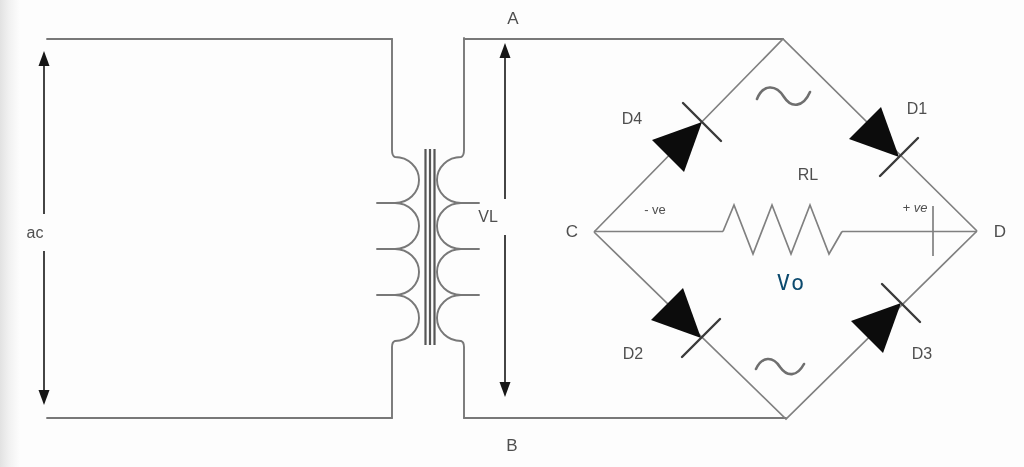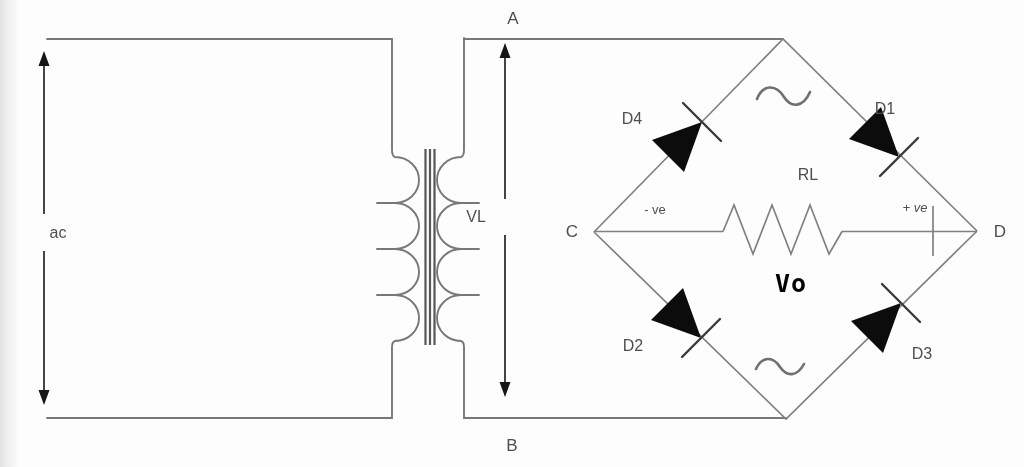--- a/index.html
+++ b/index.html
@@ -29,23 +29,23 @@
     transform:translate(-50%,-50%);
     color:#4f4f4f;
     font-size:16px;
     white-space:nowrap;
     line-height:1;
   }
   .lbl-terminal{font-size:17px;}
   .lbl-small{font-size:13px;}
   .lbl-vo{
     font-family:"DejaVu Sans Mono", monospace;
-    font-weight:bold;
-    font-size:25px;
-    color:#000000;
+    font-weight:normal;
+    font-size:22px;
+    color:#0c4a6e;
     letter-spacing:1px;
   }
 </style>
 </head>
 <body>
 
 <div class="canvas">
   <div class="edge-shade"></div>
 
   <svg width="1024" height="467" viewBox="0 0 1024 467">
@@ -120,25 +120,25 @@
 
     <path class="wave" d="M757,99 C763,84 776,84 784,97 C791,108 803,108 810,92"></path>
     <path class="wave" d="M756,369 C762,356 773,356 780,367 C787,377 797,377 804,364"></path>
   </svg>
 
   <span class="lbl lbl-terminal" style="left:513px;top:18px;">A</span>
   <span class="lbl lbl-terminal" style="left:512px;top:445px;">B</span>
   <span class="lbl lbl-terminal" style="left:572px;top:231px;">C</span>
   <span class="lbl lbl-terminal" style="left:1000px;top:231px;">D</span>
 
-  <span class="lbl" style="left:58px;top:233px;">ac</span>
-  <span class="lbl" style="left:476px;top:217px;">VL</span>
+  <span class="lbl" style="left:35px;top:233px;">ac</span>
+  <span class="lbl" style="left:488px;top:217px;">VL</span>
 
   <span class="lbl" style="left:632px;top:119px;">D4</span>
-  <span class="lbl" style="left:885px;top:109px;text-align:center;">D1</span>
-  <span class="lbl" style="left:633px;top:346px;">D2</span>
+  <span class="lbl" style="left:917px;top:109px;text-align:center;">D1</span>
+  <span class="lbl" style="left:633px;top:354px;">D2</span>
   <span class="lbl" style="left:922px;top:354px;text-align:center;">D3</span>
 
   <span class="lbl" style="left:808px;top:175px;">RL</span>
   <span class="lbl lbl-small" style="left:655px;top:209px;">- ve</span>
   <span class="lbl lbl-small" style="left:915px;top:207px;font-style:italic;">+ ve</span>
   <span class="lbl lbl-vo" style="left:791px;top:283px;">Vo</span>
 </div>
 
 </body></html>

